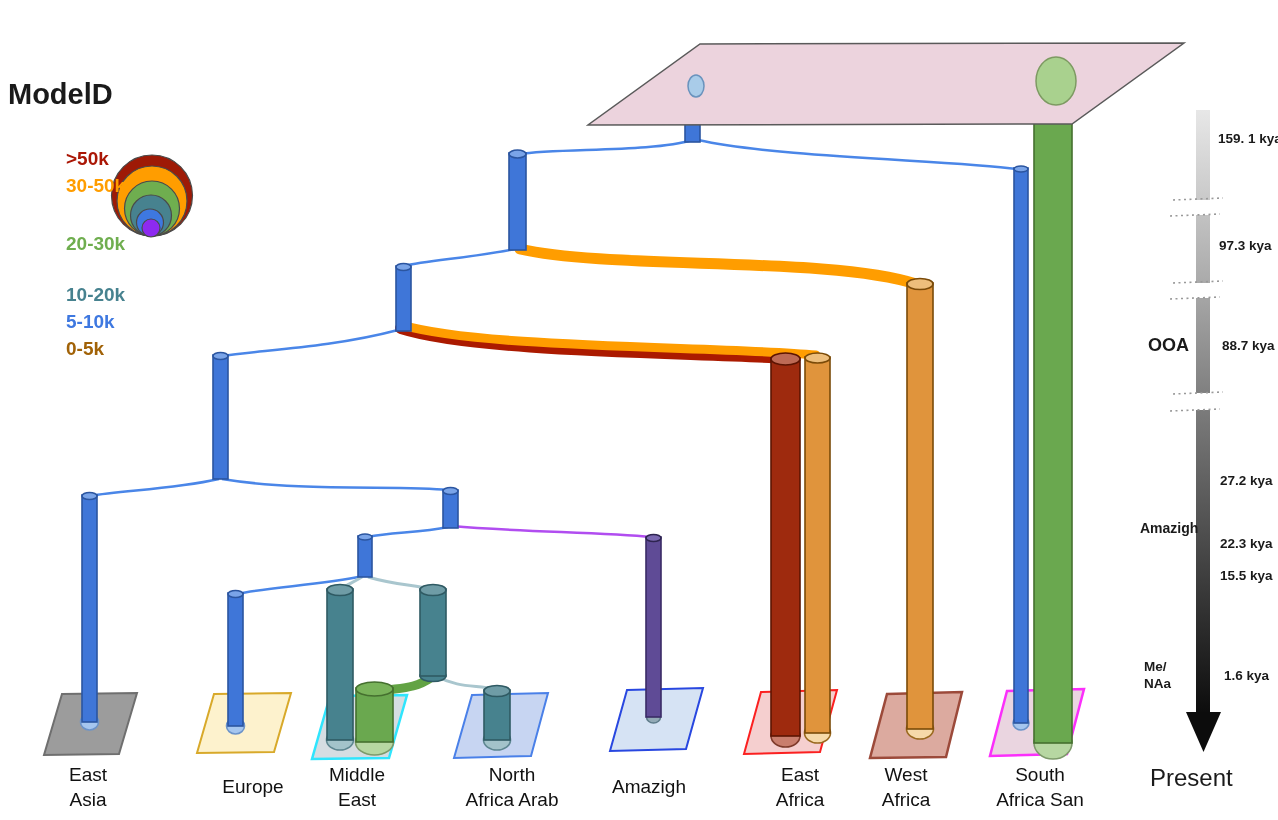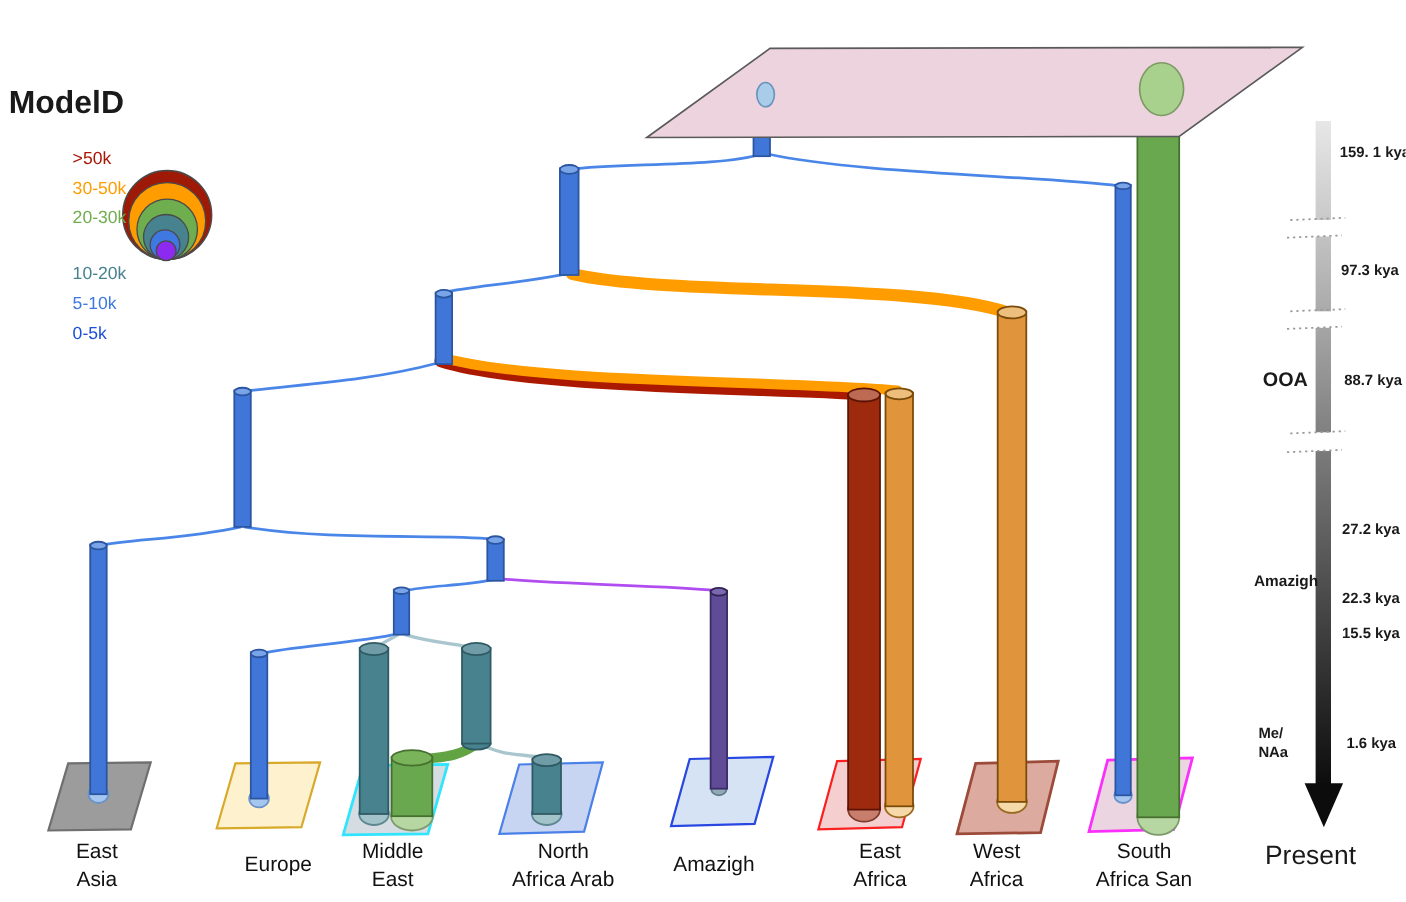--- a/index.html
+++ b/index.html
@@ -1,20 +1,20 @@
 <!DOCTYPE html>
 <html><head>
 <meta charset="utf-8">
 <style>
   html,body{margin:0;padding:0;background:#fff;}
   .canvas{position:relative;width:1278px;height:820px;background:#fff;overflow:hidden;
           font-family:"Liberation Sans",sans-serif;border-radius:27px;}
   .abs{position:absolute;}
   .legend-title{left:8px;top:78px;font-size:29px;font-weight:bold;color:#1a1a1a;}
-  .legend-items{left:66px;top:131px;font-size:16px;font-weight:normal;line-height:27px;}
+  .legend-items{left:66px;top:145px;font-size:19px;font-weight:bold;line-height:27px;}
   .tick{position:absolute;font-size:13.5px;font-weight:bold;color:#1a1a1a;white-space:nowrap;}
   .era{position:absolute;font-size:18px;font-weight:bold;color:#1a1a1a;line-height:17px;white-space:nowrap;}
   .present{position:absolute;font-size:24px;color:#1a1a1a;}
   .pop{position:absolute;width:120px;text-align:center;font-size:19px;line-height:25px;color:#111;}
   .pop.wide{width:150px;}
   svg{position:absolute;left:0;top:0;}
 </style>
 </head>
 <body>
 
@@ -172,24 +172,24 @@
       <path d="M 1173,394 L 1223,392"></path>
       <path d="M 1170,411 L 1220,409"></path>
     </g>
   </g>
 </svg>
 
 <div class="abs legend-title">ModelD</div>
 <div class="abs legend-items">
   <div style="color: rgb(170, 22, 5);">&gt;50k</div>
   <div style="color: rgb(255, 157, 0);">30-50k</div>
-  <div style="color: rgb(111, 174, 79);">20-30k</div>
+  <div style="color: rgb(111, 174, 79); margin-top: 31px;">20-30k</div>
   <div style="color: rgb(71, 130, 143); margin-top: 24px;">10-20k</div>
   <div style="color: rgb(62, 120, 224);">5-10k</div>
-  <div style="color: #1d4ed8;">0-5k</div>
+  <div style="color: #a16207;">0-5k</div>
 </div>
 
 <div class="tick" style="left:1218px;top:131px">159. 1 kya</div>
 <div class="tick" style="left:1219px;top:238px">97.3 kya</div>
 <div class="tick" style="left:1222px;top:338px">88.7 kya</div>
 <div class="tick" style="left:1220px;top:473px">27.2 kya</div>
 <div class="tick" style="left:1220px;top:536px">22.3 kya</div>
 <div class="tick" style="left:1220px;top:568px">15.5 kya</div>
 <div class="tick" style="left:1224px;top:668px">1.6 kya</div>
 <div class="era" style="left:1148px;top:337px">OOA</div>

